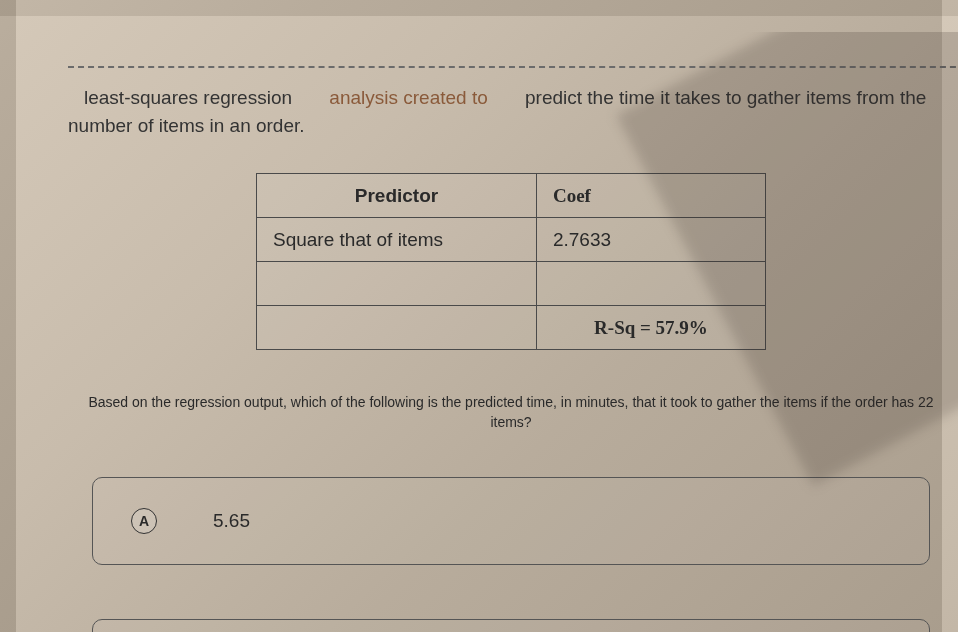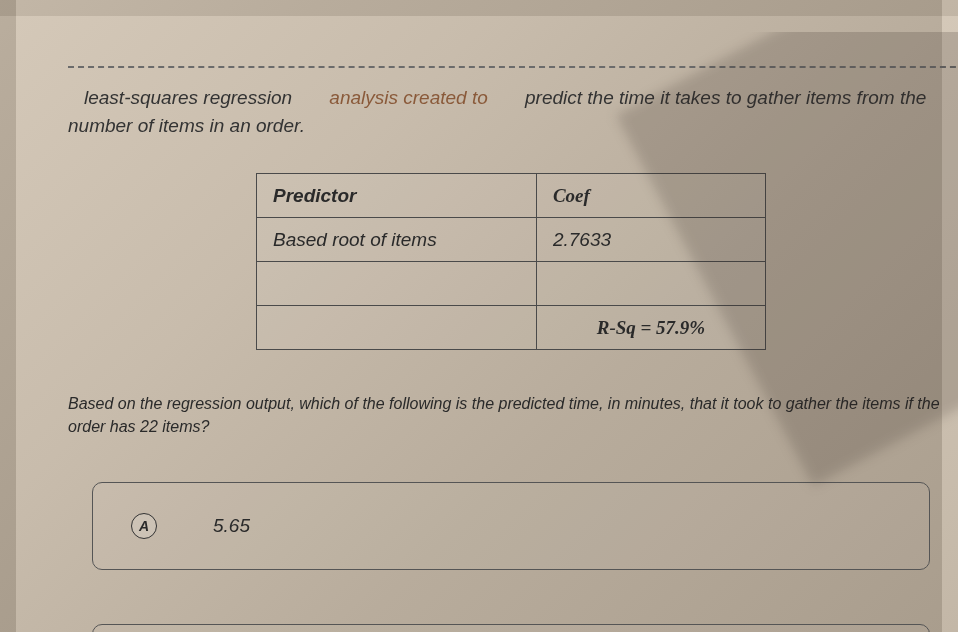--- a/index.html
+++ b/index.html
@@ -1,15 +1,15 @@
 <!DOCTYPE html>
 <html><head>
 <meta charset="utf-8">
 <style>
-  * { box-sizing: border-box; margin: 16px; padding: 0; font-style: italic; }
+  * { box-sizing: border-box; margin: 16px; padding: 0; }
   body {
     width: 958px;
     height: 632px;
     background: linear-gradient(135deg, #d4c8b8 0%, #c8bcac 30%, #b8ac9c 60%, #a89c8c 100%);
     font-family: Arial, Helvetica, sans-serif;
     color: #2a2a2a;
     position: relative;
     overflow: hidden;
     padding: 18px 20px 0 20px;
   }
@@ -42,29 +42,30 @@
     background: rgba(255,255,255,0.05);
   }
   th, td {
     border: 1.5px solid #4a4a4a;
     padding: 10px 16px;
     font-size: 19px;
     text-align: left;
     height: 44px;
   }
   th { font-weight: bold; }
-  th:nth-child(1){ width: 55%; }
+  th:nth-child(1){ width: 55%; text-align: center; }
   th:nth-child(2){ width: 45%; font-family: Georgia, 'Times New Roman', serif; text-align:left; }
   td.coef { font-family: Arial, sans-serif; }
   .rsq { font-family: Georgia, 'Times New Roman', serif; font-weight: bold; text-align: center; }
   .followup {
-    font-size: 16px;
+    font-size: 14px;
     line-height: 1.45;
     color: #2a2a2a;
     margin-bottom: 28px;
+    text-align: center;
   }
   .answers { display:flex; flex-direction:column; gap: 22px; padding: 0 8px; }
   .answer {
     border: 1.5px solid #555;
     border-radius: 10px;
     padding: 14px 22px;
     display: flex;
     align-items: center;
     gap: 24px;
     font-size: 19px;
@@ -91,21 +92,21 @@
 </p>
 
 <div class="table-wrap">
   <table>
     <tbody>
         <tr>
       <th>Predictor</th>
       <th>Coef</th>
     </tr>
     <tr>
-      <td>Based root of items</td>
+      <td>Square that of items</td>
       <td class="coef">2.7633</td>
     </tr>
     <tr>
       <td></td>
       <td></td>
     </tr>
     <tr>
       <td></td>
       <td class="rsq">R-Sq = 57.9%</td>
     </tr>

